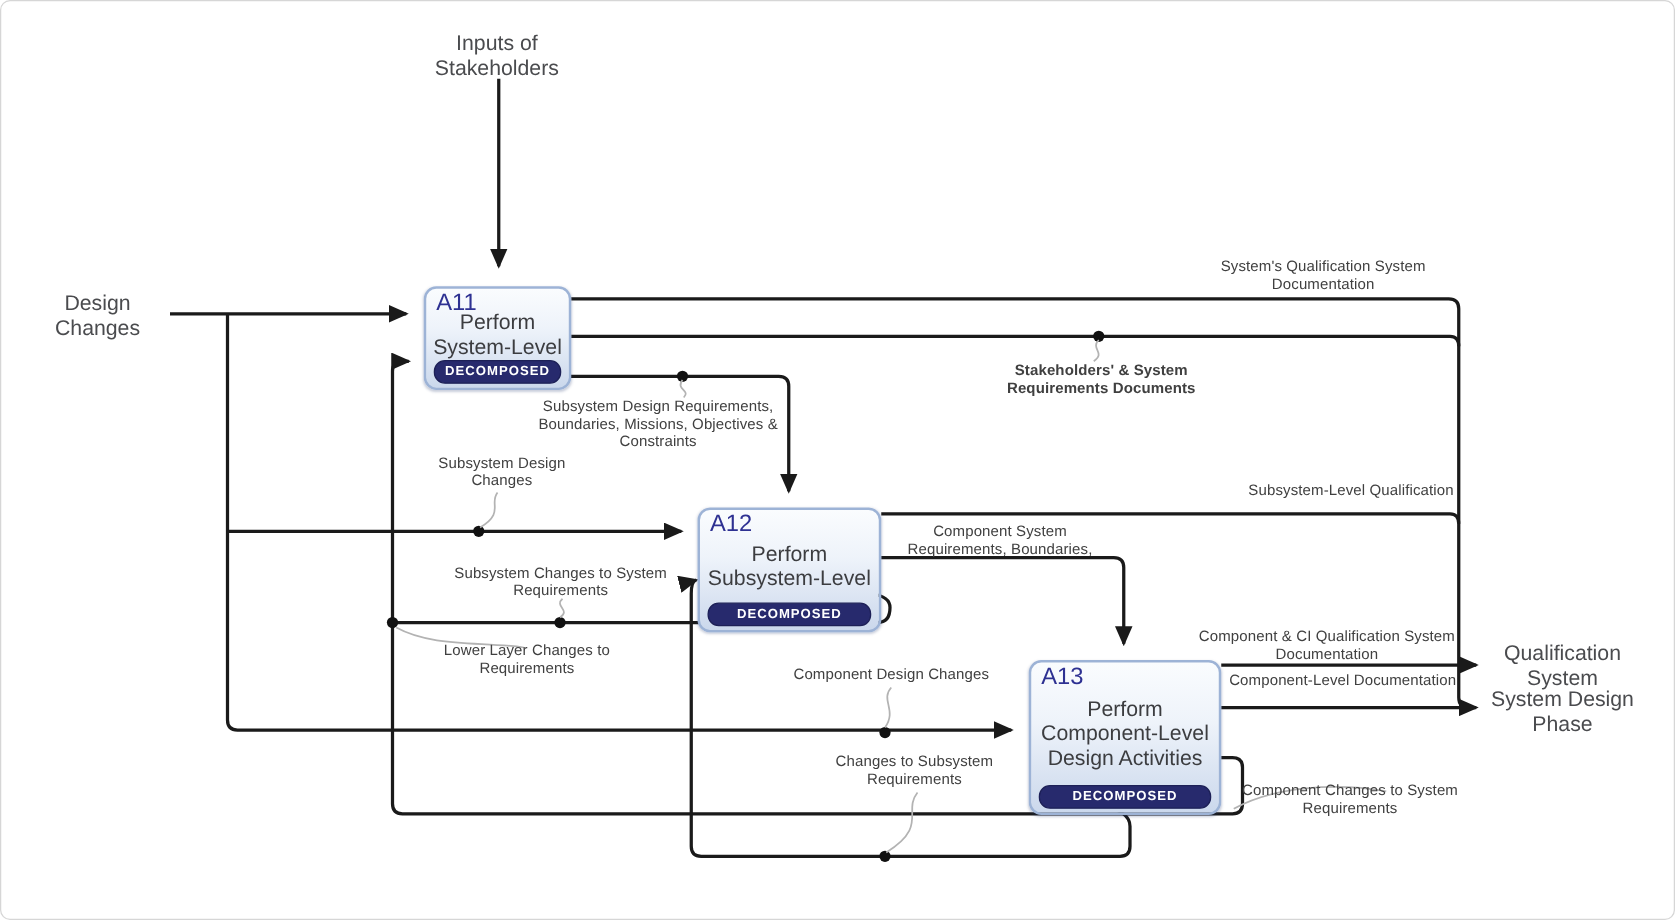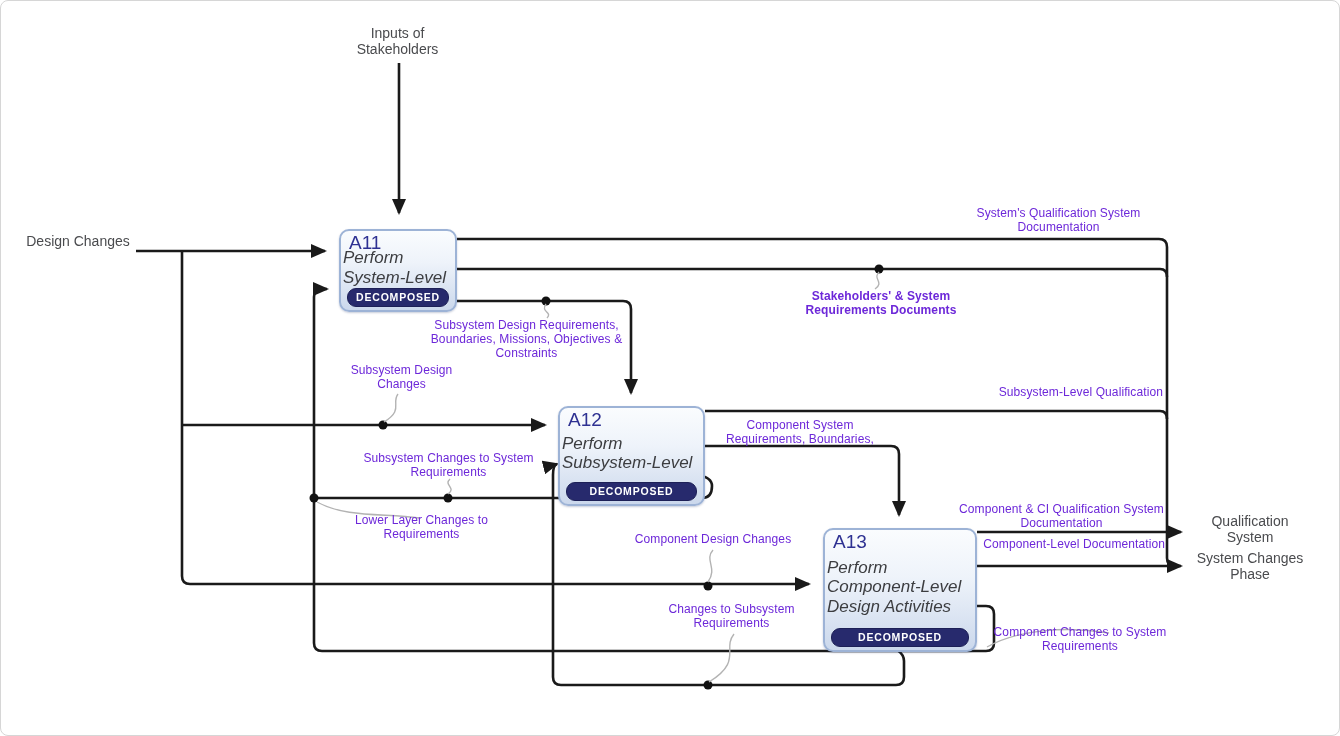--- a/index.html
+++ b/index.html
@@ -3,43 +3,42 @@
 <meta charset="utf-8">
 <style>
   html,body{margin:0;padding:0;background:#ffffff;}
   .canvas{
     position:relative;width:1338px;height:734px;margin:0 auto;
     background:#ffffff;border:1px solid #d6d6d6;border-radius:8px;
     font-family:"Liberation Sans",sans-serif;overflow:hidden;
   }
   svg.wires{position:absolute;left:0;top:0;width:1340px;height:736px;}
   .flow-label{
-    position:absolute;font-size:12px;line-height:1.18;color:#6d28d9;
+    position:absolute;font-size:12px;line-height:1.18;color:#404040;
     text-align:center;letter-spacing:0.1px;
   }
   .flow-label.right{text-align:right;}
   .ext-label{
-    position:absolute;font-size:14px;line-height:1.15;color:#4a4b4e;
+    position:absolute;font-size:17px;line-height:1.15;color:#4a4b4e;
     text-align:center;
   }
   .abox{
     position:absolute;border:2px solid #9db3d6;border-radius:10px;
     background:linear-gradient(180deg,#fafcfe 0%,#eef3fa 40%,#cbd8ec 100%);
     box-shadow:0 1px 2px rgba(40,60,110,0.25);
     display:flex;flex-direction:column;box-sizing:border-box;
   }
   .abox .bid{
     position:absolute;top:1px;left:8px;font-size:19px;font-weight:normal;
     color:#2e3192;
   }
   .abox .btitle{
     flex:1;display:flex;align-items:center;justify-content:center;
-    font-size:17px;color:#3c3d40;line-height:1.12;
+    text-align:center;font-size:17px;color:#3c3d40;line-height:1.12;
     padding:14px 2px 20px 2px;
-    font-style:italic;
   }
   .abox .badge{
     position:absolute;left:6px;right:6px;bottom:3px;background:#272a6d;
     color:#ffffff;font-size:10.5px;font-weight:bold;letter-spacing:0.8px;
     text-align:center;border-radius:9px;padding:2px 0 3px 0;
     border:1px solid #1d2057;
   }
 </style>
 </head>
 <body>
@@ -102,21 +101,21 @@
       <path d="M 316 501 C 345 517 385 512 418 517"></path>
       <path d="M 712 549 C 703 559 717 567 707 581"></path>
       <path d="M 733 633 C 721 648 742 660 708 681"></path>
       <path d="M 986 646 C 1018 628 1068 625 1108 632"></path>
     </g>
   </svg>
 
   <div class="ext-label" style="left:334px;top:24px;width:125px;">Inputs of Stakeholders</div>
   <div class="ext-label" style="left:22px;top:232px;width:110px;">Design Changes</div>
   <div class="ext-label" style="left:1193px;top:512px;width:112px;">Qualification System</div>
-  <div class="ext-label" style="left:1186px;top:549px;width:126px;">System Changes Phase</div>
+  <div class="ext-label" style="left:1186px;top:549px;width:126px;">System Design Phase</div>
 
   <div class="abox" style="left:338px;top:228px;width:118px;height:83px;">
     <span class="bid">A11</span>
     <span class="btitle">Perform System-Level</span>
     <span class="badge">DECOMPOSED</span>
   </div>
 
   <div class="abox" style="left:557px;top:405px;width:147px;height:100px;">
     <span class="bid">A12</span>
     <span class="btitle">Perform Subsystem-Level</span>

